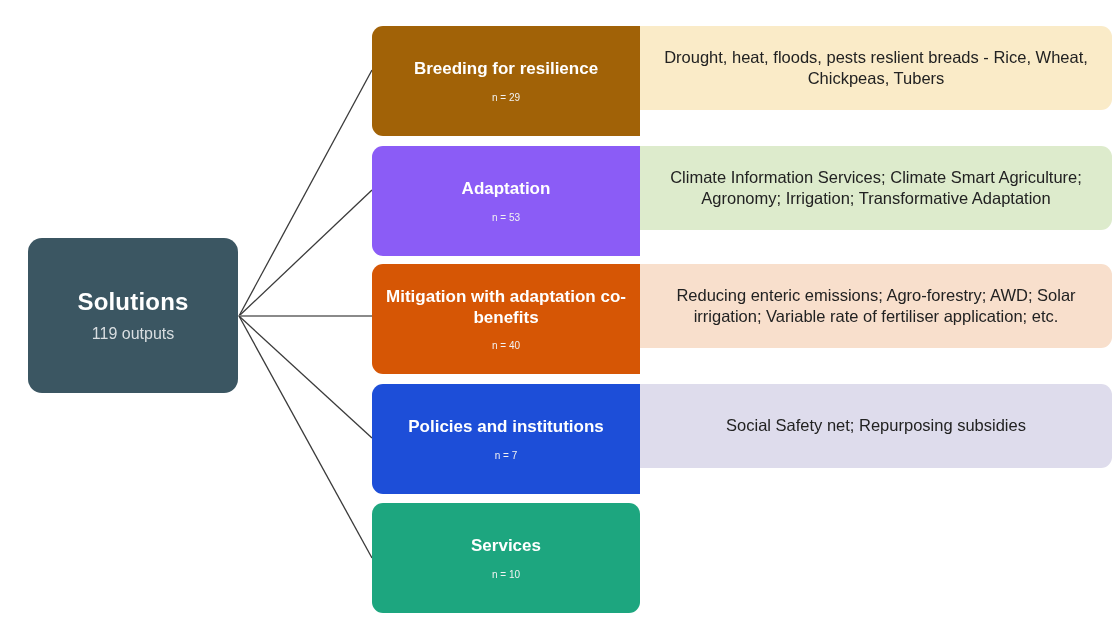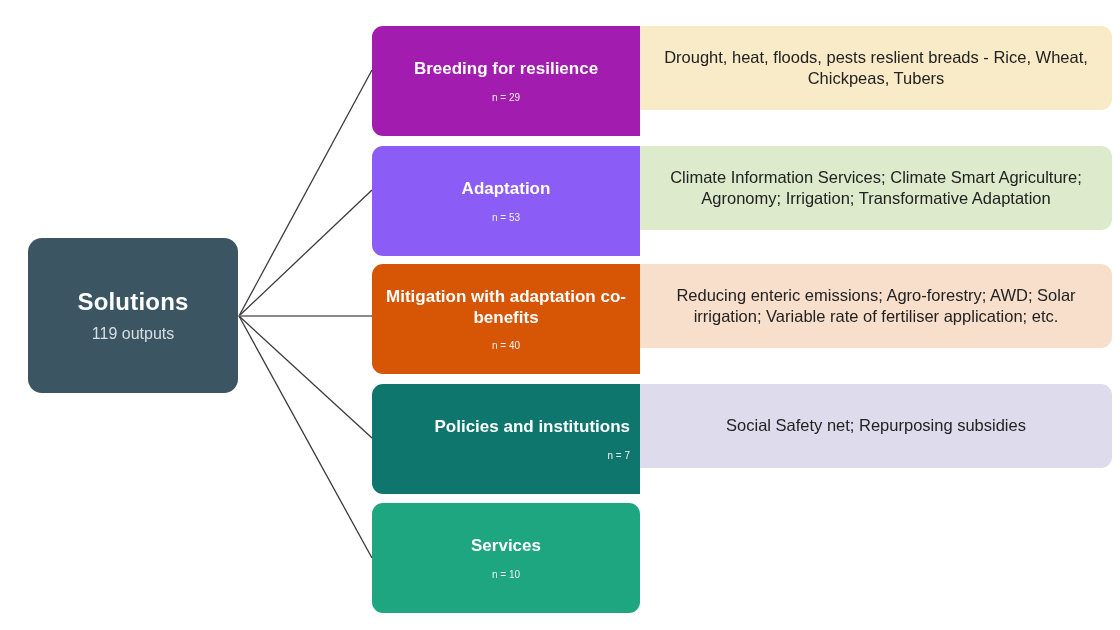--- a/index.html
+++ b/index.html
@@ -138,21 +138,21 @@
     <line x1="239" y1="316" x2="372" y2="438" stroke="#3a3a3a" stroke-width="1.3"></line>
     <line x1="239" y1="316" x2="372" y2="558" stroke="#3a3a3a" stroke-width="1.3"></line>
   </svg>
 
   <div id="root-node" style="background: rgb(59, 86, 98);">
     <div class="root-title">Solutions</div>
     <div class="root-sub">119 outputs</div>
   </div>
 
   <div class="branch-row has-desc" style="top:26px;">
-    <div class="label-box" style="background: #a21caf;">
+    <div class="label-box" style="background: #a16207;">
       <div class="label-title">Breeding for resilience</div>
       <div class="label-count">n = 29</div>
     </div>
     <div class="desc-box" style="background: rgb(250, 235, 200);">
       <div class="desc-text">Drought, heat, floods, pests reslient breads - Rice, Wheat, Chickpeas, Tubers</div>
     </div>
   </div>
 
   <div class="branch-row has-desc" style="top:146px;">
     <div class="label-box" style="background: #8b5cf6;">
@@ -168,21 +168,21 @@
     <div class="label-box" style="background: rgb(214, 86, 5);">
       <div class="label-title">Mitigation with adaptation co-benefits</div>
       <div class="label-count">n = 40</div>
     </div>
     <div class="desc-box" style="background: rgb(248, 223, 204);">
       <div class="desc-text">Reducing enteric emissions; Agro-forestry; AWD; Solar irrigation; Variable rate of fertiliser application; etc.</div>
     </div>
   </div>
 
   <div class="branch-row has-desc" style="top:384px;">
-    <div class="label-box" style="background: #0f766e; align-items: flex-end;">
+    <div class="label-box" style="background: #1d4ed8;">
       <div class="label-title">Policies and institutions</div>
       <div class="label-count">n = 7</div>
     </div>
     <div class="desc-box" style="background: rgb(222, 220, 236);">
       <div class="desc-text">Social Safety net; Repurposing subsidies</div>
     </div>
   </div>
 
   <div class="branch-row" style="top:503px;">
     <div class="label-box" style="background: rgb(29, 166, 127);">

